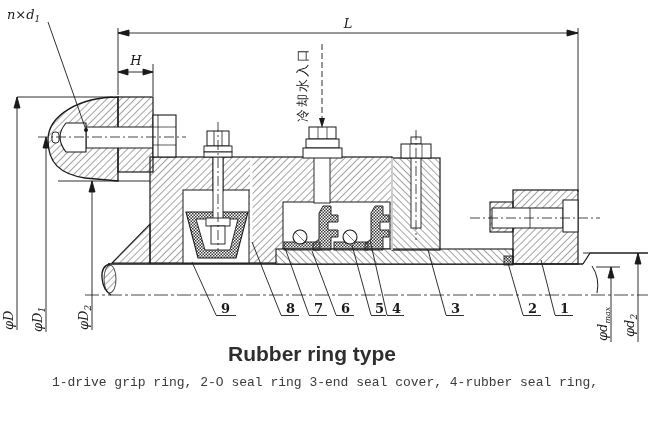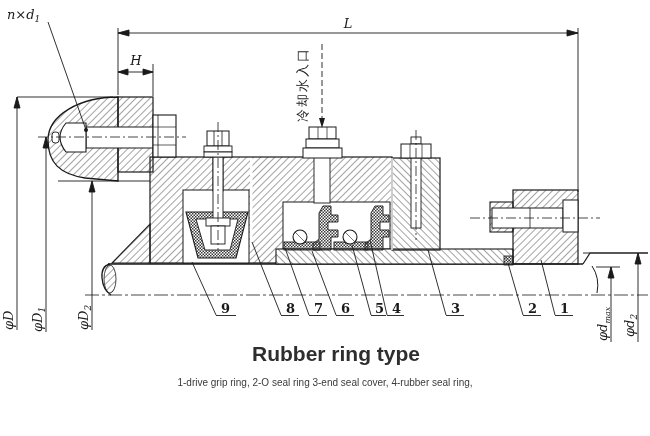--- a/index.html
+++ b/index.html
@@ -1,22 +1,22 @@
 <!DOCTYPE html>
 <html><head>
 <meta charset="utf-8">
 <style>
   html,body{margin:0;padding:0;background:#fff;}
   #stage{position:relative;width:650px;height:436px;background:#fff;overflow:hidden;
          font-family:"Liberation Sans",sans-serif;}
   #drawing{position:absolute;left:0;top:0;}
   #title{position:absolute;left:0;top:342px;width:624px;text-align:center;
-         font-size:21px;font-weight:bold;color:#2e2e2e;letter-spacing:0px;padding-left:24px;}
+         font-size:21px;font-weight:bold;color:#2e2e2e;letter-spacing:0px;}
   #caption{position:absolute;left:0;top:372px;width:650px;text-align:center;
-           font-size:10px;line-height:22px;color:#3a3a3a;}
+           font-size:13px;line-height:22px;color:#3a3a3a;font-family:Liberation Mono, monospace;}
   .dimtxt{font-family:"DejaVu Serif","Liberation Serif",serif;font-style:italic;font-size:13px;fill:#1a1a1a;}
   .calltxt{font-family:"DejaVu Serif","Liberation Serif",serif;font-weight:bold;font-size:13px;fill:#1a1a1a;}
   .cjk{font-size:13px;fill:#1a1a1a;letter-spacing:2px;font-family:"Liberation Sans",sans-serif;}
 </style>
 </head>
 <body>
 
 <div id="stage">
 <svg id="drawing" width="650" height="342" viewBox="0 0 650 342">
   <defs>

